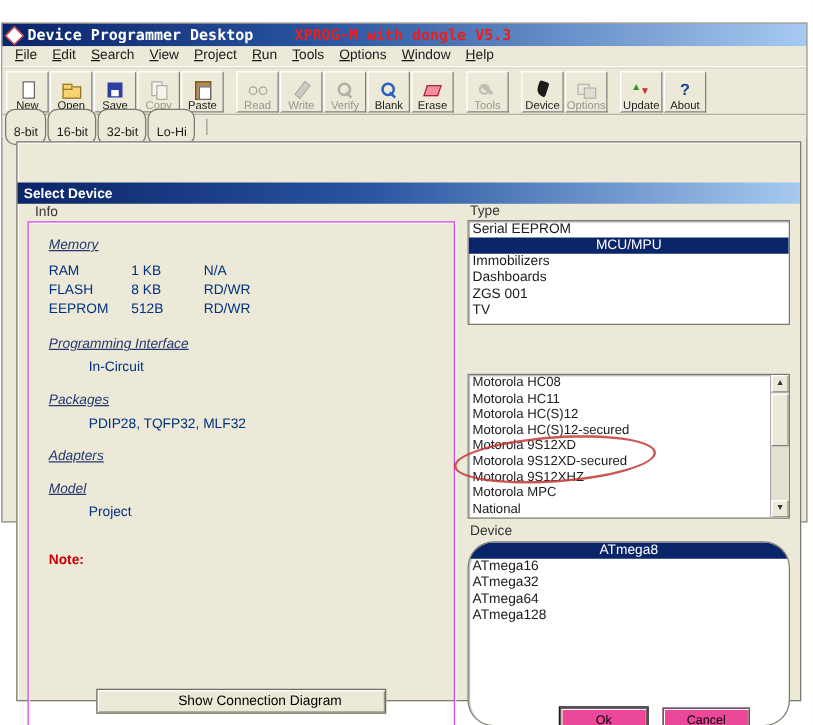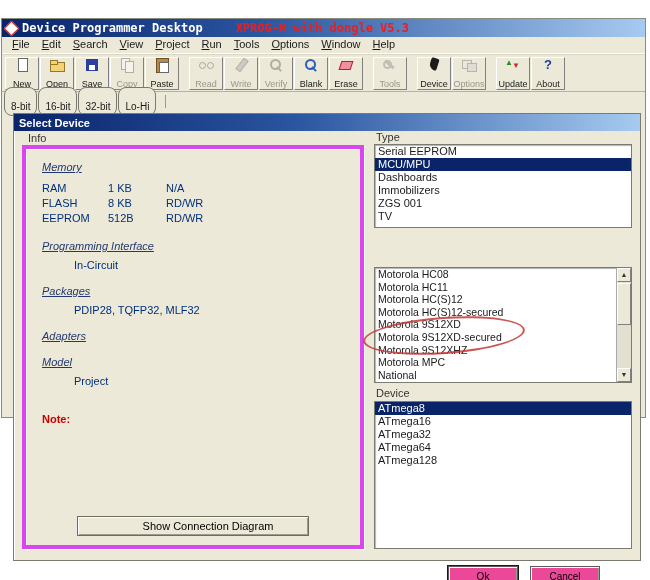--- a/index.html
+++ b/index.html
@@ -20,21 +20,21 @@
   
   .menubar { height:17px; display:flex; padding-left:4px;
              background:#ece9d8; border-bottom:1px solid #fff; }
   .menu-item { display:inline-block; padding:1px 6px; cursor:default; }
   .menu-item::first-letter { text-decoration:underline; }
 
   
   .toolbar { height:38px; display:flex; align-items:center; padding:2px 3px;
              background:#ece9d8; border-top:1px solid #d9d6c8; border-bottom:1px solid #b5b2a5; }
   .tbtn { width:34px; height:33px; margin-right:1px; display:flex; flex-direction:column;
-          align-items:center; justify-content:space-between; gap:1px;
+          align-items:center; justify-content:flex-end; gap:1px;
           border:1px solid; border-color:#fff #808080 #808080 #fff; background:#ece9d8; }
   .tbtn .tlabel { font-size:9px; line-height:9px; }
   .tbtn.disabled { color:#99968a; }
   .tbtn.disabled .ticon { filter:grayscale(1) opacity(.45); }
   .tgap { width:9px; flex:0 0 auto; }
 
   .ticon { width:16px; height:14px; position:relative; display:block; }
   .ticon::before, .ticon::after { content:""; position:absolute; }
   .ic-new::before    { left:4px; top:0; width:8px; height:12px; background:#fff; border:1px solid #666; }
   .ic-open::before   { left:1px; top:4px; width:13px; height:8px; background:#f5d372; border:1px solid #96762a; }
@@ -65,49 +65,49 @@
   
   .tabrow { height:18px; display:flex; gap:1px; align-items:center; padding-left:2px; background:#ece9d8; }
   .tab { font-size:10px; line-height:12px; padding:13px 6px 2px; border:1px solid #7a7a6e;
          border-radius:8px; background:#ece9d8; }
   .tabsep { width:1px; height:13px; background:#999; margin-left:8px; }
 
   
   .dialog { position:absolute; left:11px; top:94px; width:628px; height:448px;
             background:#ece9d8; border:1px solid #7a7a6e; box-shadow:inset 1px 1px 0 #fff; }
   .dlg-titlebar { height:17px; background:linear-gradient(90deg,#0a246a 0%,#2a55a0 45%,#a6caf0 100%);
-                  display:flex; align-items:center; padding-left:5px; }
+                  display:flex; align-items:center; padding-left:5px;margin-top:32px; }
   .dlg-title { color:#fff; font-weight:bold; font-size:11px; }
   .dlg-body { position:relative; height:430px; }
 
   .panel-label { position:absolute; color:#333; }
 
   .groupbox { position:absolute; left:8px; top:14px; width:342px; height:404px;
-              border:4px solid #d946ef; box-shadow:inset 1px 1px 0 #fff, 1px 1px 0 #fff; }
+              border:1px solid #d946ef; box-shadow:inset 1px 1px 0 #fff, 1px 1px 0 #fff; }
   .gb-content { padding:12px 16px; }
   .info-header { font-style:italic; text-decoration:underline; color:#23386e; margin-top:14px; }
   .info-header.first { margin-top:0; }
   .info-value { color:#00317c; margin-top:7px;margin-left:32px; }
   .mem-table { border-collapse:collapse; margin-top:8px; color:#00317c; }
   .mem-table td { padding:1px 0; line-height:13px; }
   .mem-table td:nth-child(1){ width:66px; }
   .mem-table td:nth-child(2){ width:58px; }
   .note-label { color:#cc0000; font-weight:bold; margin-top:26px; }
   .diagram-btn { position:absolute; left:50%; transform:translateX(-50%); bottom:9px;
                  width:232px; height:20px; background:#ece9d8; font-size:11px;
                  border:1px solid #6d6d60; box-shadow:inset 1px 1px 0 #fff, inset -1px -1px 0 #9a9a8e;padding-left:30px; }
 
   .listbox { position:absolute; background:#fff; border:1px solid #7b7b70;
              box-shadow:inset 1px 1px 1px rgba(0,0,0,.3); overflow:hidden; }
   .list-item { padding:0 3px; height:13px; line-height:13px; white-space:nowrap; cursor:default; }
-  .list-item.selected { background:#0a246a; color:#fff; }
+  .list-item.selected { background:#0a246a; color:#fff;text-align:center; }
   .lb-type   { left:360px; top:13px;  width:258px; height:84px; }
   .lb-family { left:360px; top:136px; width:258px; height:116px; }
   .lb-family .list-item { height:12.6px; line-height:12.6px; font-size:10.5px; }
-  .lb-device { left:360px; top:270px; width:258px; height:148px; }
+  .lb-device { left:360px; top:270px; width:258px; height:148px;border-radius:21px; }
 
   .vscroll { position:absolute; right:0; top:0; bottom:0; width:15px; background:#e3e0d2;
              border-left:1px solid #aaa; }
   .sb-btn { position:absolute; left:0; width:14px; height:14px; background:#ece9d8;
             border:1px solid; border-color:#fff #808080 #808080 #fff;
             font-size:7px; text-align:center; line-height:12px; color:#333; }
   .sb-up { top:0; } .sb-up::before { content:"▲"; }
   .sb-down { bottom:0; } .sb-down::before { content:"▼"; }
   .sb-thumb { position:absolute; left:0; top:15px; width:14px; height:42px; background:#ece9d8;
               border:1px solid; border-color:#fff #808080 #808080 #fff; }
@@ -265,22 +265,22 @@
 
           <div class="note-label">Note:</div>
         </div>
         <button class="diagram-btn">Show Connection Diagram</button>
       </div>
 
       <span class="panel-label" style="left:362px; top:0;">Type</span>
       <div class="listbox lb-type">
         <div class="list-item">Serial EEPROM</div>
         <div class="list-item selected">MCU/MPU</div>
+        <div class="list-item">Immobilizers</div>
         <div class="list-item">Dashboards</div>
-        <div class="list-item">Immobilizers</div>
         <div class="list-item">ZGS 001</div>
         <div class="list-item">TV</div>
       </div>
 
       <div class="listbox lb-family">
         <div class="list-item">Motorola HC08</div>
         <div class="list-item">Motorola HC11</div>
         <div class="list-item">Motorola HC(S)12</div>
         <div class="list-item">Motorola HC(S)12-secured</div>
         <div class="list-item">Motorola 9S12XD</div>

